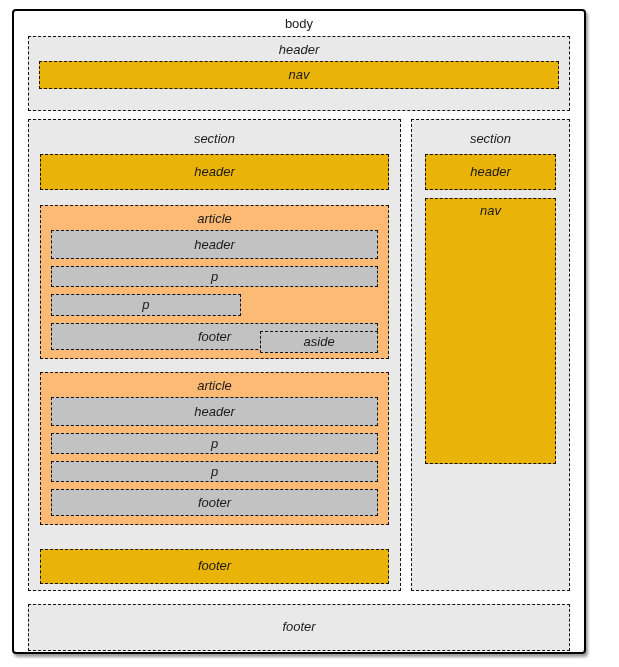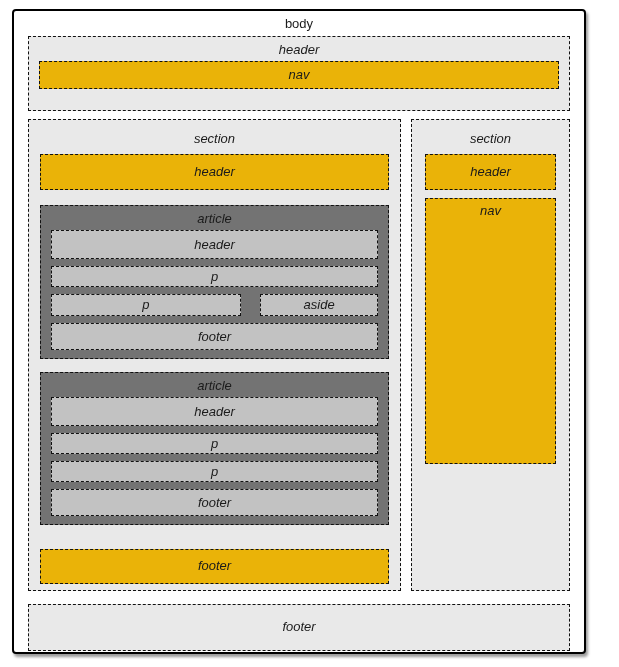--- a/index.html
+++ b/index.html
@@ -69,41 +69,41 @@
   }
   .content-section > .label { margin-bottom: 3px; }
   .sec-header {
     height: 36px;
     line-height: 33px;
     text-align: center;
     flex: 0 0 auto;
     margin-bottom: 15px;
   }
   .article {
-    background: #737373;
+    background: #fdba74;
     flex: 0 0 auto;
     padding: 0 10px 8px;
   }
   .article .label { height: 24px; line-height: 26px; }
   .article-item {
     background: #c2c2c2;
     text-align: center;
     margin-bottom: 7px;
   }
   .a-header { height: 29px; line-height: 27px; }
   .a-p { height: 21px; line-height: 19px; }
   .a-row {
     display: flex;
     justify-content: space-between;
     margin-bottom: 7px;
     height: 22px;
   }
   .a-row .article-item { margin-bottom: 0; height: 22px; line-height: 20px; }
   .a-row .p-half { width: 58%; }
-  .a-row .aside { width: 36%; }
+  .a-row .aside { width: 36%; margin-top: 37px; }
   .a-footer { height: 27px; line-height: 25px; margin-bottom: 0; }
   .article-gap { height: 13px; flex: 0 0 auto; }
   .sec-footer {
     margin-top: auto;
     height: 35px;
     line-height: 32px;
     text-align: center;
     flex: 0 0 auto;
   }
 

